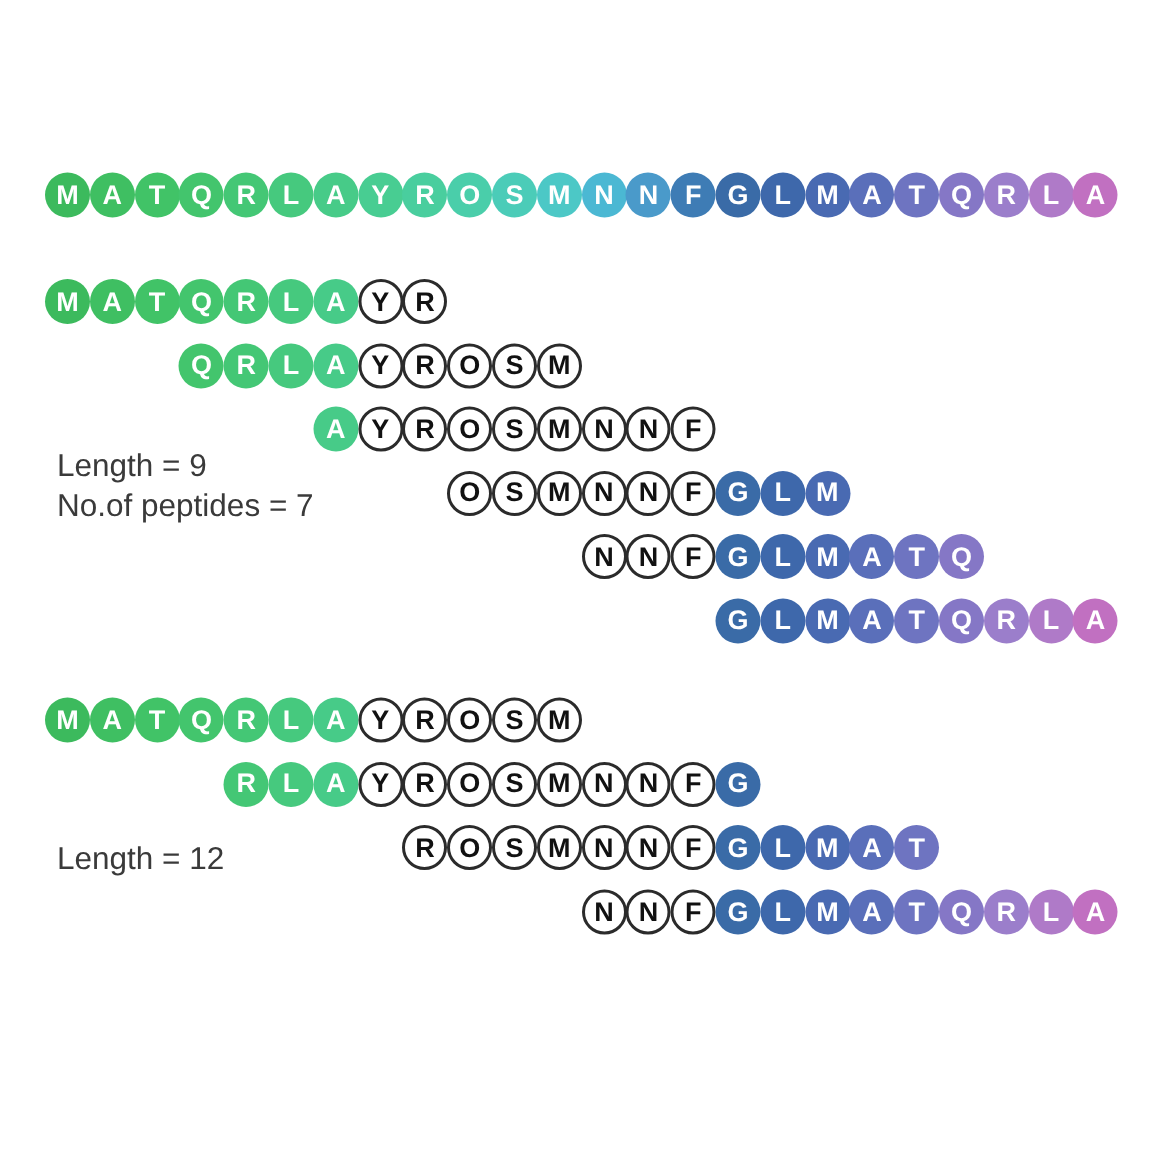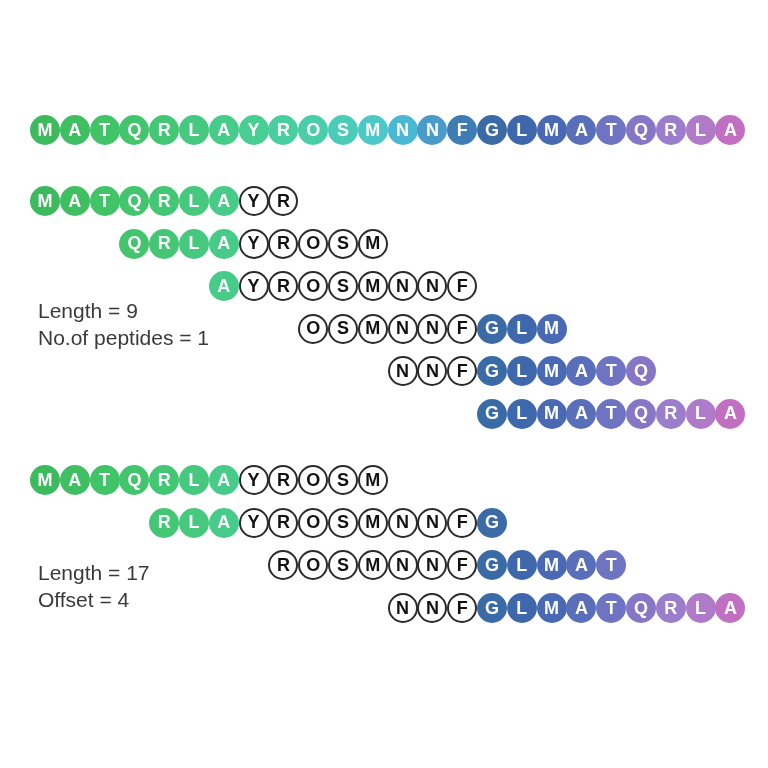--- a/index.html
+++ b/index.html
@@ -170,21 +170,20 @@
         <div class="circ" style="left: 208.6px; width: 30px; height: 30px; background: rgb(110, 116, 193);">T</div>
         <div class="circ" style="left: 238.4px; width: 30px; height: 30px; background: rgb(133, 119, 198);">Q</div>
         <div class="circ" style="left: 268.2px; width: 30px; height: 30px; background: rgb(155, 126, 203);">R</div>
         <div class="circ" style="left: 298px; width: 30px; height: 30px; background: rgb(175, 122, 200);">L</div>
         <div class="circ" style="left: 327.8px; width: 30px; height: 30px; background: rgb(193, 112, 193);">A</div>
       </div>
     </div>
 
   <div class="stats" style="left:38px;top:297px;">
     <div>Length = 9</div>
-    <div>No.of peptides = 1</div>
+    <div>No.of peptides = 7</div>
   </div>
 
   <div class="stats" style="left:38px;top:559px;">
-    <div>Length = 17</div>
-    <div>Offset = 4</div>
+    <div>Length = 12</div>
   </div>
 
 </div>
 
 </body></html>

